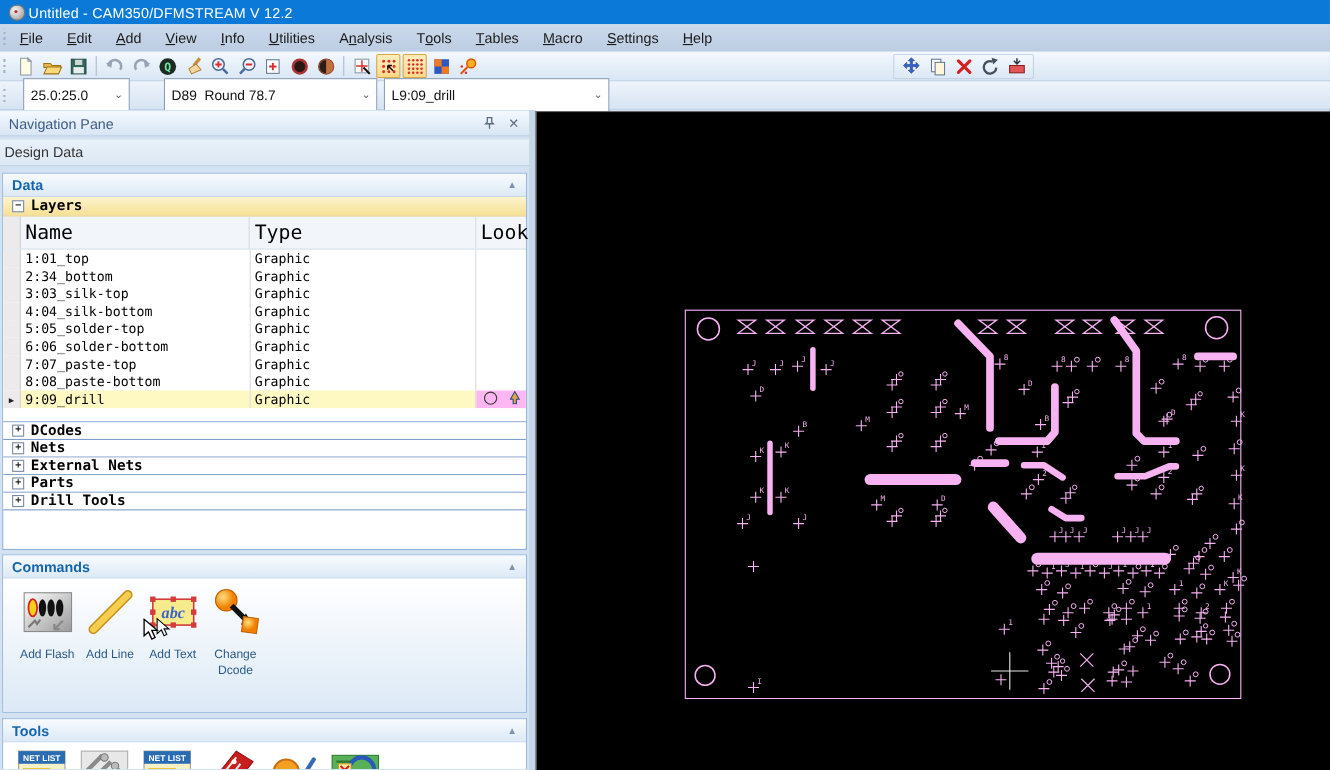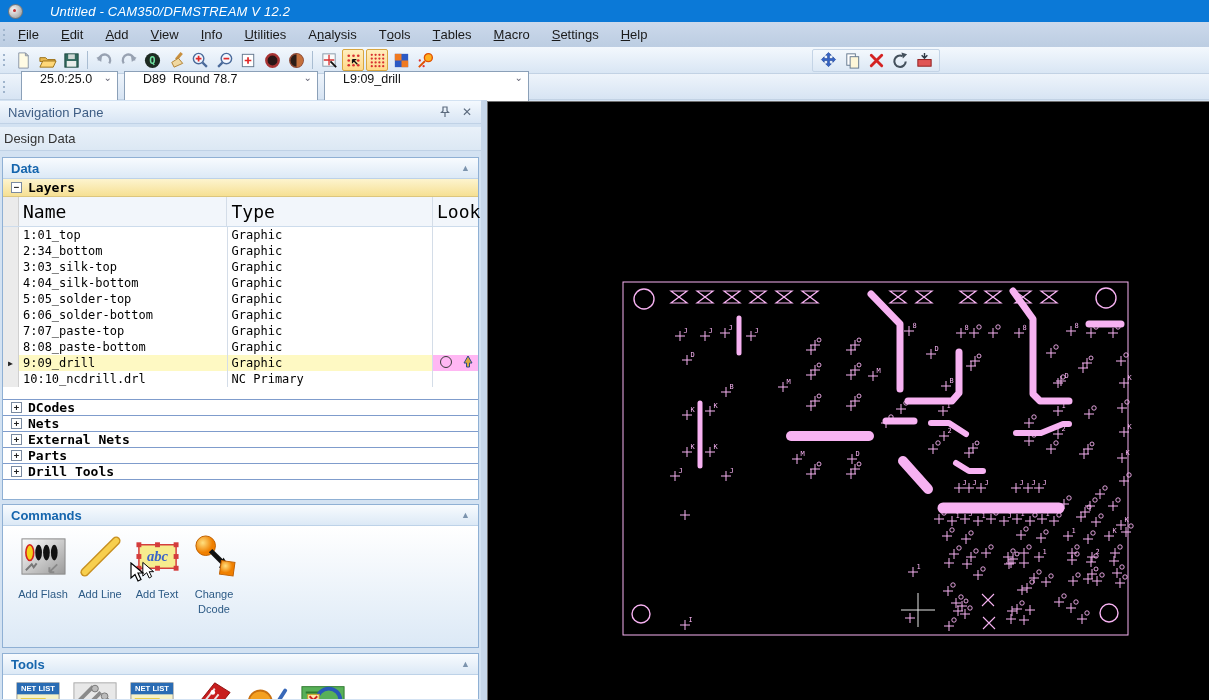--- a/index.html
+++ b/index.html
@@ -6,46 +6,46 @@
   html,body { width:1209px; height:700px; overflow:hidden; }
   body { font-family:"Liberation Sans","DejaVu Sans",sans-serif; position:relative; background:#d3e2f2; }
   .mono { font-family:"DejaVu Sans Mono","Liberation Mono",monospace; }
 
   
   .titlebar { position:absolute; left:0; top:0; width:1209px; height:22px; background:#0b79d7; color:#fff; display:flex; align-items:center; }
   .app-icon { width:15px; height:15px; margin-left:8px; border-radius:50%;
     background:radial-gradient(circle at 35% 35%, #f5f5f5, #b9b9b9 60%, #8c8c8c);
     border:1px solid #777; position:relative; }
   .app-icon::after { content:""; position:absolute; left:4px; top:4px; width:3px; height:3px; background:#c03030; border-radius:50%; }
-  .win-title { font-size:13px; margin-left:27px; letter-spacing:.2px;font-style:italic; }
+  .win-title { font-size:13px; margin-left:3px; letter-spacing:.2px; }
 
   
   .menubar { position:absolute; left:0; top:22px; width:1209px; height:25px;
     background:linear-gradient(#ccd9eb,#bccde2); display:flex; align-items:center; font-size:13px; color:#1a1a1a; }
   .grip { width:7px; height:100%; background:repeating-linear-gradient(to bottom, transparent 0 3px, #9fb4cc 3px 5px) 3px 4px / 2px calc(100% - 8px) no-repeat; }
   .menu-item { padding:0 11px; height:100%; display:flex; align-items:center; cursor:default; }
   .menu-item u { text-decoration:underline; }
 
   
   .toolbar-row { position:absolute; left:0; top:47px; width:1209px; height:27px;
     background:linear-gradient(#f3f8fd,#d9e6f4); border-bottom:1px solid #c2d2e4; display:flex; align-items:center; }
   .tbi { width:22px; height:22px; display:inline-flex; align-items:center; justify-content:center; margin:0 1px; }
   .tbi svg { width:19px; height:19px; }
   .tbi.sel { background:linear-gradient(#ffeebe,#ffd98a); border:1px solid #d8a640; border-radius:2px; }
   .tb-sep { width:1px; height:18px; background:#a9bdd2; margin:0 4px; }
   .edit-group { position:absolute; left:812px; top:2px; display:flex; align-items:center;
     background:linear-gradient(#f3f8fd,#dce8f5); border:1px solid #c4d4e6; border-radius:2px; padding:0 3px; height:23px; }
 
   .combo-row { position:absolute; left:0; top:74px; width:1209px; height:26px;
     background:linear-gradient(#eef4fb,#d7e4f3); display:flex; align-items:center; border-bottom:1px solid #c2d2e4; }
-  .combo { background:#fff; border:1px solid #8ba0b8; height:31px; display:flex; 
-    font-size:12.5px; white-space:pre; color:#111; position:relative; padding-left:18px; }
+  .combo { background:#fff; border:1px solid #8ba0b8; height:31px; display:flex; align-items:center;
+    font-size:12.5px; white-space:pre; color:#111; position:relative; padding-left:6px; }
   .combo .chev { position:absolute; right:5px; color:#667; font-size:10px; }
   .combo1 { width:97px; margin-left:14px; }
-  .combo2 { width:194px; margin-left:6px; }
+  .combo2 { width:194px; margin-left:31px; }
   .combo3 { width:205px; margin-left:6px; }
 
   
   .navpane { position:absolute; left:0; top:100px; width:481px; height:600px; background:#d3e2f2; }
   .nav-header { position:absolute; left:0; top:1px; width:481px; height:23px;
     background:linear-gradient(#f4f9fe,#d8e5f4); border-bottom:1px solid #c0d2e6; display:flex; align-items:center; }
   .nav-header .t { font-size:13px; color:#3e5d84; margin-left:8px; flex:1; }
   .nav-hicon { width:16px; height:16px; margin-right:6px; color:#5c6b7e; font-size:12px; display:flex; align-items:center; justify-content:center; }
   .design-data { position:absolute; left:0; top:27px; width:481px; height:24px;
     background:linear-gradient(#e9f1f9,#dce8f4); border-bottom:1px solid #c0d2e6; display:flex; align-items:center;
@@ -380,26 +380,20 @@
    <div class="c cn">9:09_drill</div>
    <div class="c ct">Graphic</div>
    <div class="c cl" style="padding:0;">
             <span class="look-swatch">
               <span class="ring"></span>
               <svg width="11" height="13" viewBox="0 0 11 13">
                 <path d="M1,8 L5,1 L9,8 H6.5 V12 H3.5 V8 Z" fill="#d8a83c" stroke="#2a4a8c" stroke-width="1"></path>
               </svg>
             </span>
           </div>
-        </div>
-        <div class="lrow mono">
-          <div class="gut"></div>
-   <div class="c cn">10:10_ncdrill.drl</div>
-   <div class="c ct">NC Primary</div>
-   <div class="c cl" style="padding:0;"></div>
         </div>
       </div>
     <div class="tree-gap"></div>
     <div id="tree-rows">
         <div class="trow mono">
           <span class="expbox">+</span>
           <span>DCodes</span>
         </div>
         <div class="trow mono">
           <span class="expbox">+</span>

